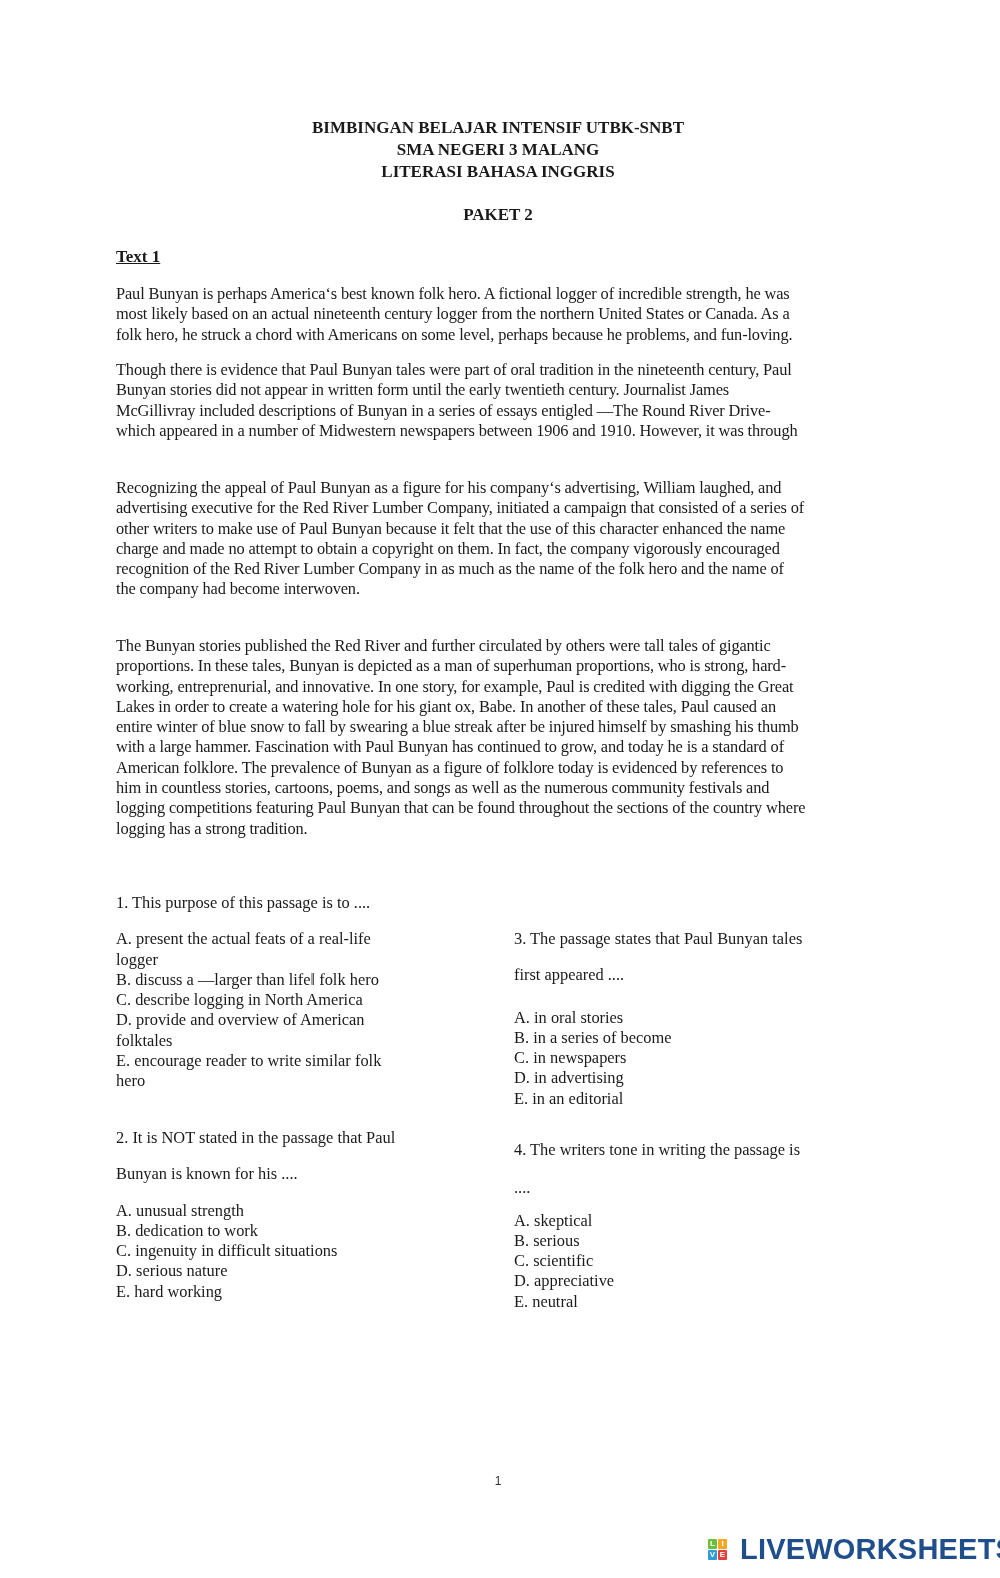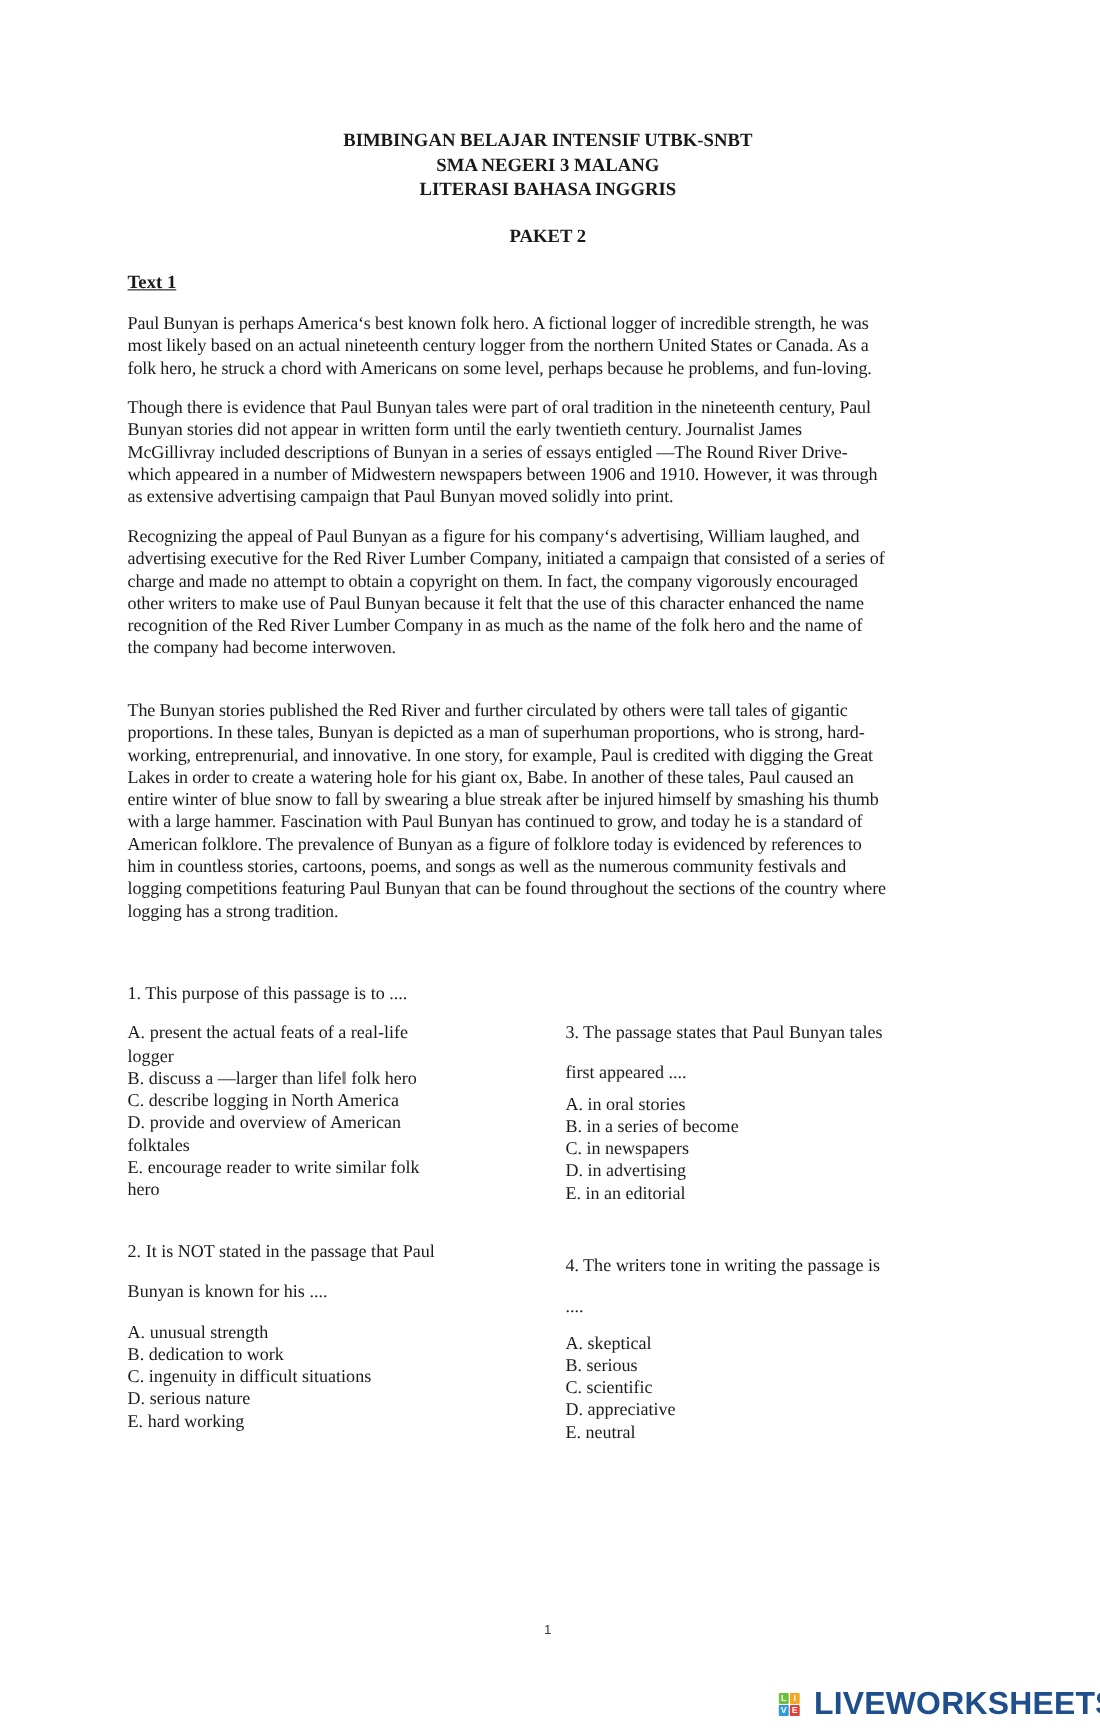--- a/index.html
+++ b/index.html
@@ -129,28 +129,27 @@
     <span class="ln">Paul Bunyan is perhaps America‘s best known folk hero. A fictional logger of incredible strength, he was</span>
     <span class="ln">most likely based on an actual nineteenth century logger from the northern United States or  Canada. As a</span>
     <span class="ln">folk hero, he struck a chord with Americans on some level, perhaps because he problems, and fun-loving.</span>
   </p>
 
   <p class="passage" style="top:360px;">
     <span class="ln">Though there is evidence that Paul Bunyan tales were part of oral tradition in the nineteenth century, Paul</span>
     <span class="ln">Bunyan stories did not appear in written form until the early twentieth century. Journalist James</span>
     <span class="ln">McGillivray included descriptions of Bunyan in a series of essays entigled ―The Round River Drive-</span>
     <span class="ln">which appeared in a number of Midwestern newspapers between 1906 and 1910. However, it was through</span>
-    <span class="ln">as extensive advertising campaign that Paul Bunyan moved solidly into print.</span>
   </p>
 
   <p class="passage" style="top:478px;">
     <span class="ln">Recognizing the appeal of Paul Bunyan as a figure for his company‘s advertising, William laughed, and</span>
     <span class="ln">advertising executive for the Red River Lumber Company, initiated a campaign that consisted of a series of</span>
+    <span class="ln">other writers to make use of Paul Bunyan because it felt that the use of this character enhanced the name</span>
     <span class="ln">charge and made no attempt to obtain a copyright on them. In fact, the company vigorously encouraged</span>
-    <span class="ln">other writers to make use of Paul Bunyan because it felt that the use of this character enhanced the name</span>
     <span class="ln">recognition of the Red River Lumber Company in as much as the name of the folk hero and the name of</span>
     <span class="ln">the company had become interwoven.</span>
   </p>
 
   <p class="passage" style="top:636px;">
     <span class="ln">The Bunyan stories published the Red River and further circulated by others were tall tales of gigantic</span>
     <span class="ln">proportions. In these tales, Bunyan is depicted as a man of superhuman proportions, who is strong, hard-</span>
     <span class="ln">working, entreprenurial, and innovative. In one story, for example, Paul is credited with digging the Great</span>
     <span class="ln">Lakes in order to create a watering hole for his giant ox, Babe. In another of these tales, Paul caused an</span>
     <span class="ln">entire winter of blue snow to fall by swearing a blue streak after be injured himself by smashing his thumb</span>
@@ -183,21 +182,21 @@
       <span class="opt">B. dedication to work</span>
       <span class="opt">C. ingenuity in difficult situations</span>
       <span class="opt">D. serious nature</span>
       <span class="opt">E. hard working</span>
     </span>
   </div>
 
   <div class="question" style="left:514px; top:929px;">
     <span class="q-stem">3. The passage states that Paul Bunyan tales</span>
     <span class="q-stem" style="margin-top:16px;">first appeared ....</span>
-    <span class="q-options" style="margin-top:8px;">
+    <span class="q-options" style="margin-top:22px;">
       <span class="opt">A. in oral stories</span>
       <span class="opt">B. in a series of become</span>
       <span class="opt">C. in newspapers</span>
       <span class="opt">D. in advertising</span>
       <span class="opt">E. in an editorial</span>
     </span>
   </div>
 
   <div class="question" style="left:514px; top:1140px;">
     <span class="q-stem">4. The writers tone in writing the passage is</span>

